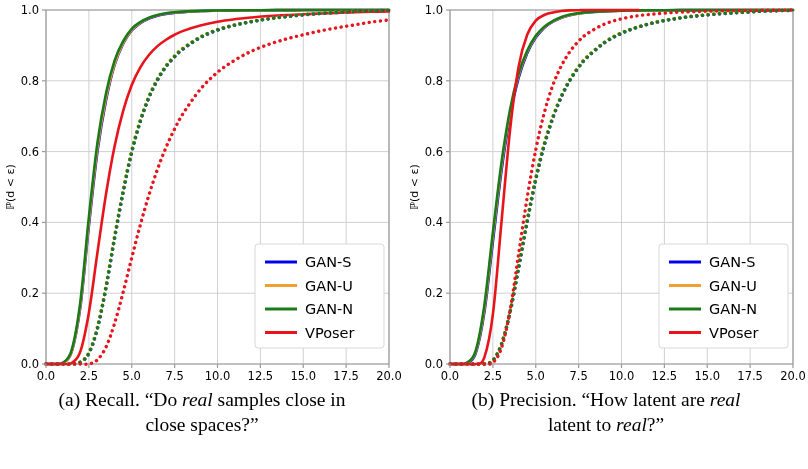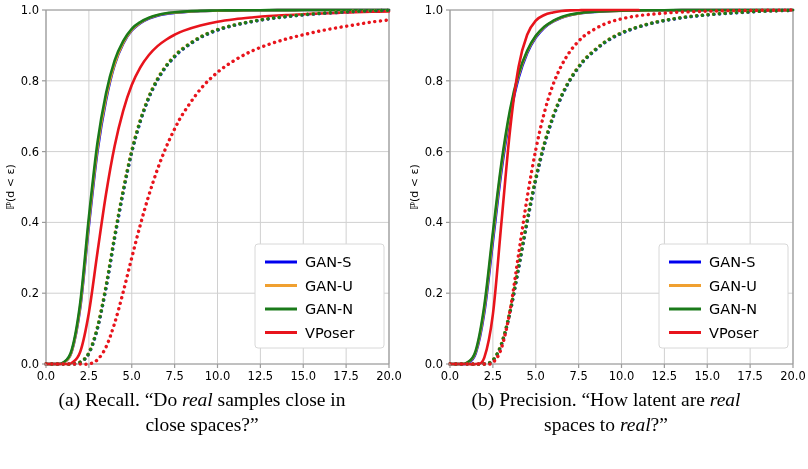--- a/index.html
+++ b/index.html
@@ -261,18 +261,18 @@
 
   <div class="captions">
 
     <div class="caption">
       <span class="cap-line"><span>(a)</span> <span>Recall.</span><span> “Do </span><i>real</i><span> samples close in</span></span>
       <span class="cap-line">close spaces?”</span>
     </div>
 
     <div class="caption">
       <span class="cap-line"><span>(b)</span> <span>Precision.</span><span> “How latent are </span><i>real</i></span>
-      <span class="cap-line"><span>spaces to </span><i>real</i><span>?”</span></span>
+      <span class="cap-line"><span>latent to </span><i>real</i><span>?”</span></span>
     </div>
 
   </div>
 
 </div>
 
 </body></html>

